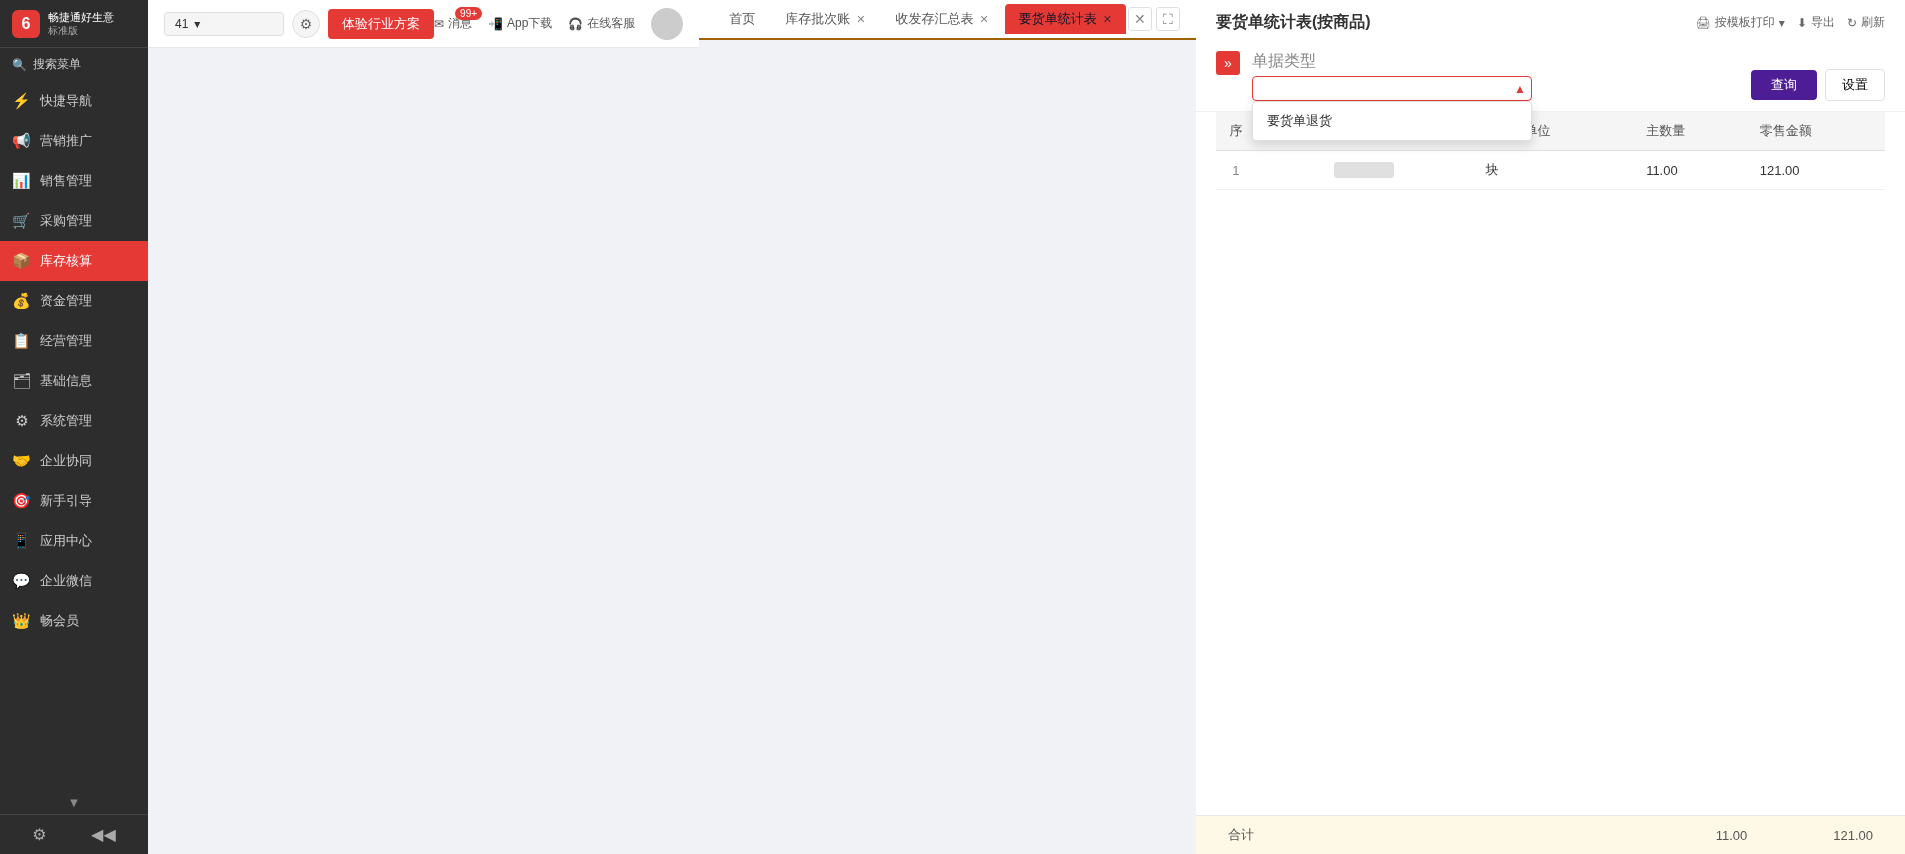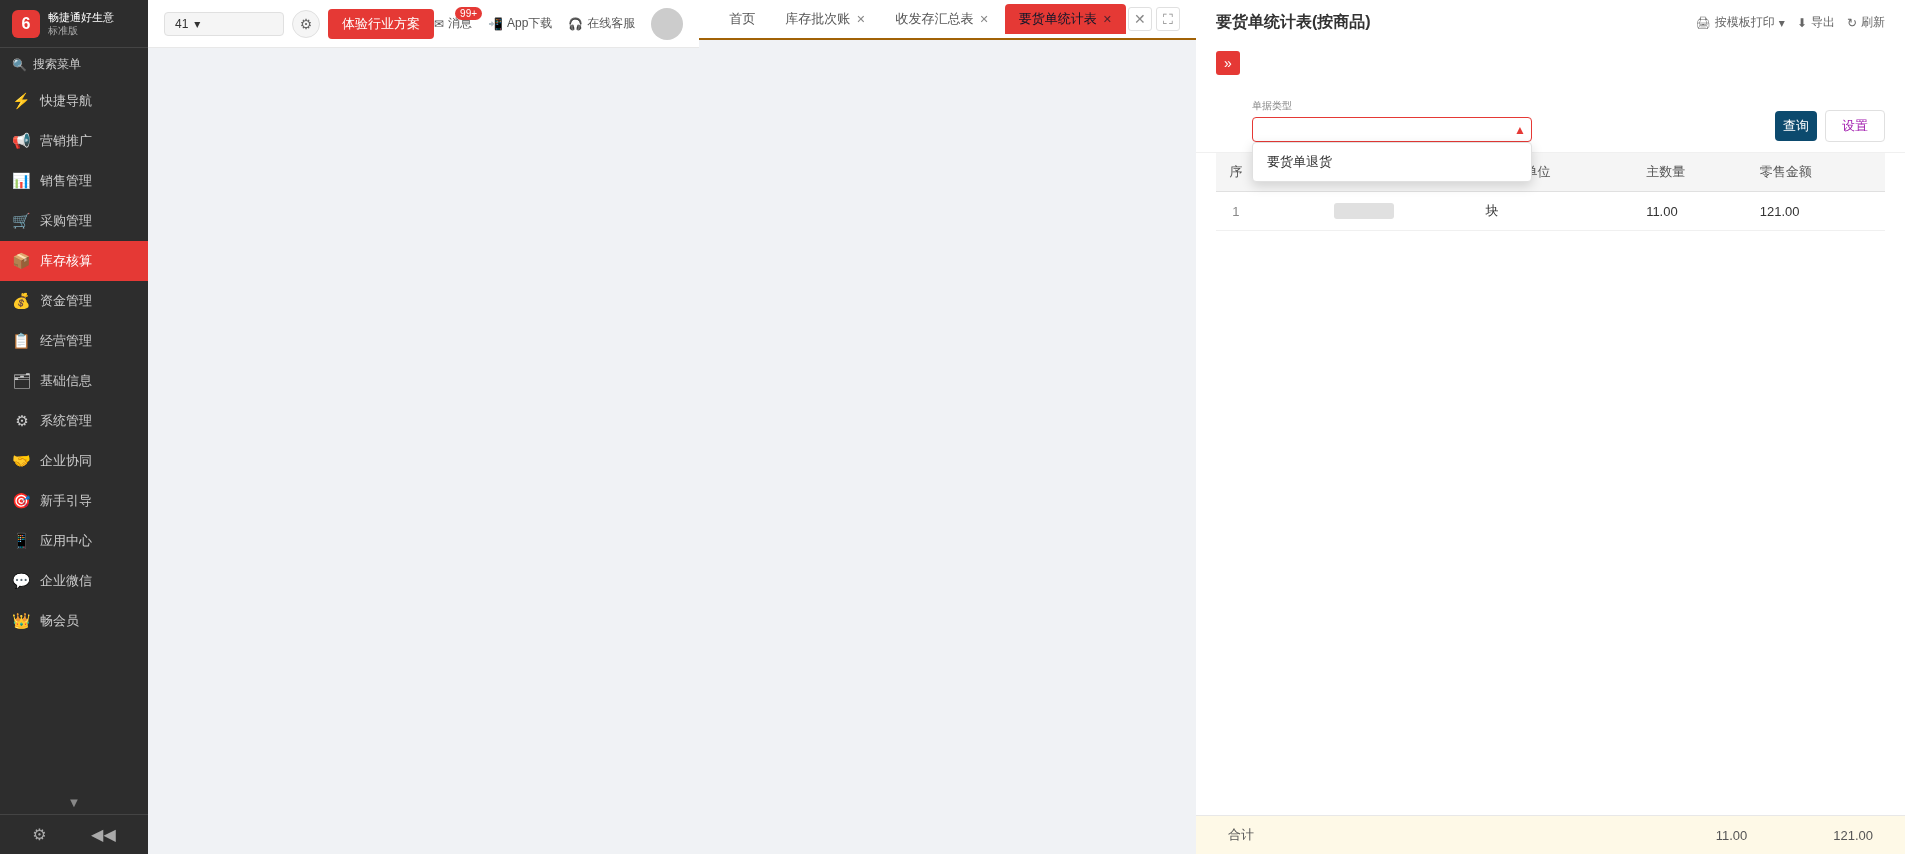--- a/index.html
+++ b/index.html
@@ -336,23 +336,22 @@
       color: #888;
       margin-top: 2px;
     }
 
     .filter-type-group {
       display: flex;
       flex-direction: column;
       gap: 4px;
     }
     .filter-type-label {
-      font-size: 10px;
+      font-size: 16px;
       color: #888;
-      margin-top: 48px;
     }
     .filter-type-input-wrapper {
       position: relative;
       display: flex;
       align-items: center;
     }
     .filter-type-input {
       border: 1px solid #e53935;
       border-radius: 4px;
       padding: 4px 30px 4px 8px;
@@ -420,32 +419,32 @@
       font-size: 14px;
     }
 
     .filter-actions {
       display: flex;
       align-items: center;
       gap: 8px;
       margin-left: auto;
     }
     .btn-query {
-      background: #0c4a6e;
+      background: #4c1d95;
       color: white;
       border: none;
       border-radius: 4px;
-      padding: 6px 8px;
+      padding: 6px 20px;
       font-size: 13px;
       cursor: pointer;
       font-family: inherit;
     }
     .btn-settings {
       background: #fff;
-      color: #a21caf;
+      color: #000000;
       border: 1px solid #e0e0e0;
       border-radius: 4px;
       padding: 6px 16px;
       font-size: 13px;
       cursor: pointer;
       font-family: inherit;
     }
 
     
     .table-area {

